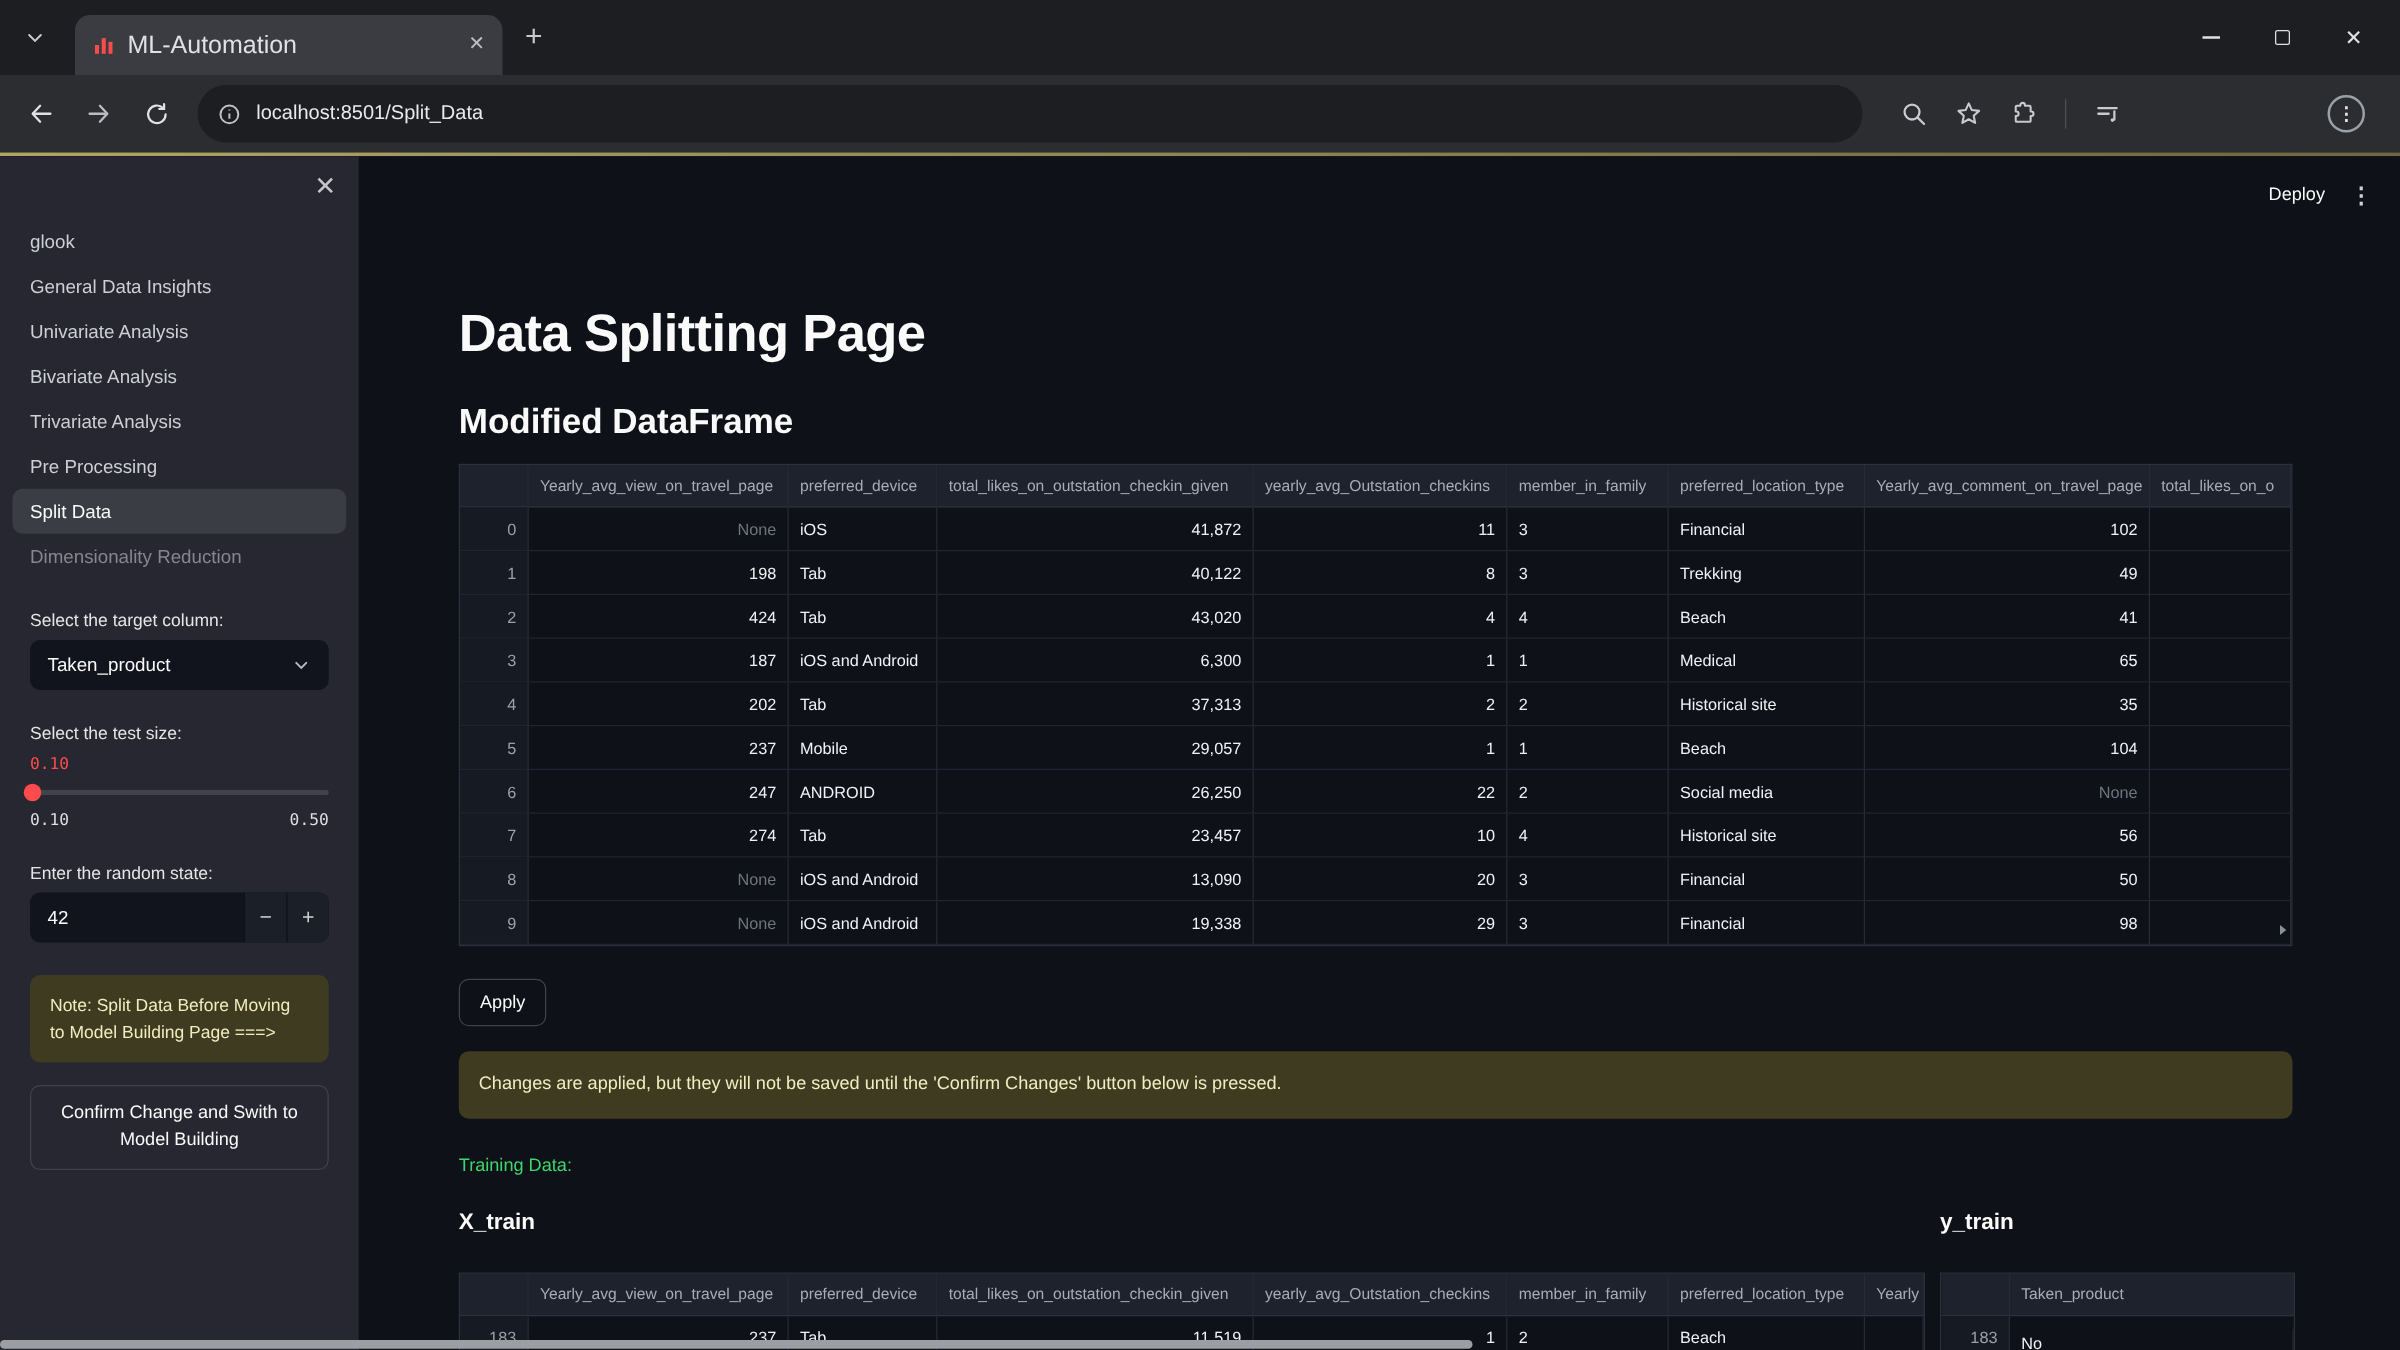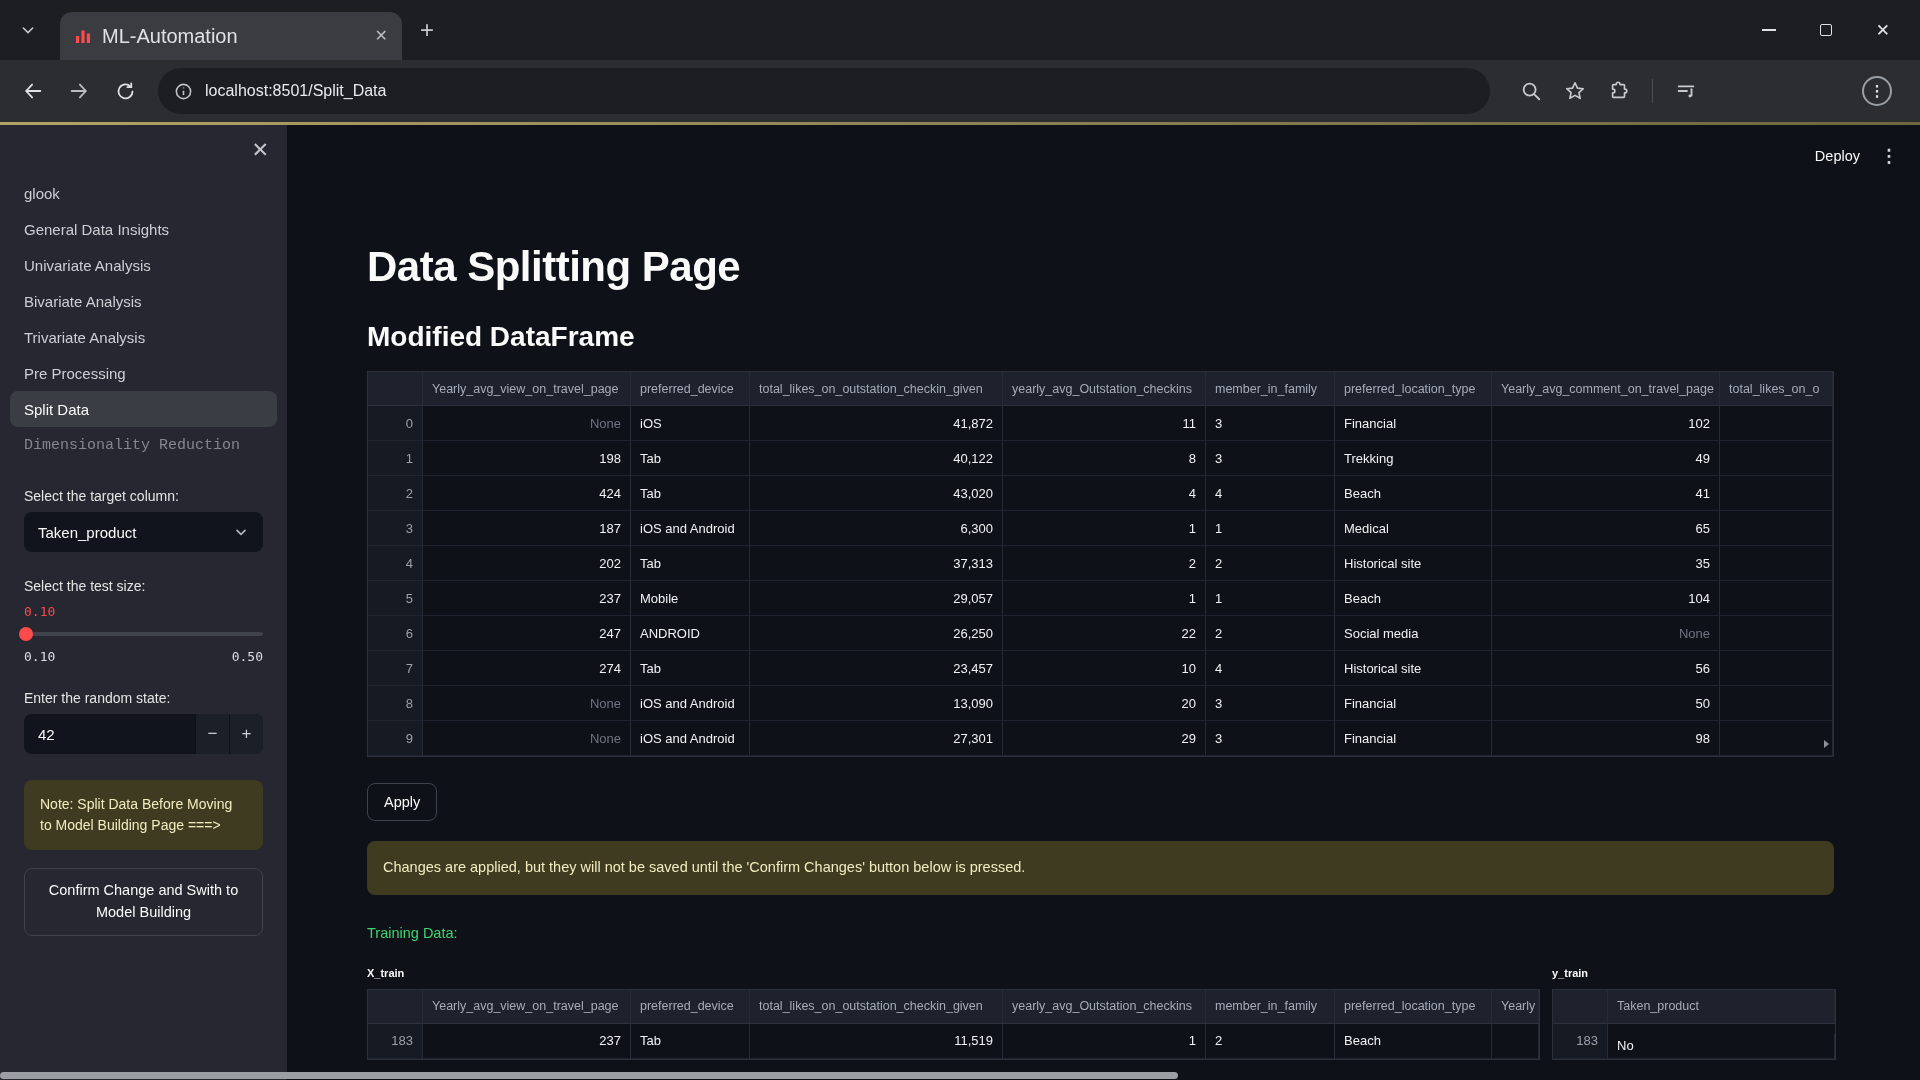--- a/index.html
+++ b/index.html
@@ -37,21 +37,21 @@
 
   
   .app { height:955px; display:flex; overflow:hidden; background:#0e1117; }
 
   
   .sidebar { width:287px; background:#262730; position:relative; flex:none; padding-top:50px; }
   .sb-close { position:absolute; top:14px; right:18px; color:#c3c6cb; font-size:21px; line-height:1; }
   .nav-item { height:36px; display:flex; align-items:center; padding:0 14px; margin:0 10px;
     border-radius:8px; color:#ccd0d5; font-size:15px; white-space:nowrap; }
   .nav-item.active { background:#3b3d45; color:#fafafa; }
-  .nav-item.dim { color:#84878e;font-family:Liberation Mono, monospace; }
+  .nav-item.dim { color:#84878e; }
   .widgets { padding:0 24px; }
   .w-label { margin:25px 0 8px; font-size:14px; color:#e5e5e5; }
   .selectbox { height:40px; background:#11141c; border-radius:8px; display:flex;
     align-items:center; padding:0 14px; }
   .selectbox .val { flex:1; color:#fafafa; font-size:15px; }
   .slider-val { font-family:"DejaVu Sans Mono",monospace; font-size:13px; color:#ff4b4b; margin-top:10px; }
   .slider { position:relative; height:14px; margin-top:8px; }
   .slider .track { position:absolute; top:5px; left:0; right:0; height:4px; background:#41434c; border-radius:2px; }
   .slider .thumb { position:absolute; top:0; left:-5px; width:14px; height:14px;
     background:#ff4b4b; border-radius:50%; }
@@ -97,21 +97,21 @@
   .scroll-hint { position:absolute; bottom:8px; right:4px; width:0; height:0;
     border-top:4px solid transparent; border-bottom:4px solid transparent;
     border-left:5px solid #8b919c; }
 
   .apply-btn { margin-top:26px; display:inline-flex; align-items:center; height:38px;
     padding:0 16px; border:1px solid #3f424c; border-radius:8px; color:#fafafa;
     font-size:14.5px; background:transparent; }
   .main-warning { margin-top:20px; width:1467px; font-size:14.5px; padding:16px; }
   .training-label { margin-top:30px; color:#3dd56d; font-size:14.5px; }
   .bottom-row { margin-top:26px; display:flex; gap:12px; }
-  .bt-col-label { font-size:11px; font-weight:700; color:#fafafa; margin-bottom:10px; }
+  .bt-col-label { font-size:18px; font-weight:700; color:#fafafa; margin-bottom:30px; }
 
   .hscroll-thumb { position:absolute; left:0; bottom:1px; width:1178px; height:7px;
     background:#9b9ea3; border-radius:4px; z-index:50; }
 </style>
 <title>ML-Automation</title></head>
 <body>
 
 <div class="tabstrip">
   <div class="tab-search">
     <svg width="16" height="16" viewBox="0 0 24 24" fill="none" stroke="#c8cbd0" stroke-width="2.4" stroke-linecap="round">
@@ -352,21 +352,21 @@
             <div class="tcell al-right" style="width: 203px;">20</div>
             <div class="tcell al-left" style="width: 129px;">3</div>
             <div class="tcell al-left" style="width: 157px;">Financial</div>
             <div class="tcell al-right" style="width: 228px;">50</div>
             <div class="tcell al-right" style="width: 113px;"></div>
           </div>
           <div class="trow">
             <div class="tcell al-right idx" style="width: 55px;">9</div>
             <div class="tcell al-right none" style="width: 208px;">None</div>
             <div class="tcell al-left" style="width: 119px;">iOS and Android</div>
-            <div class="tcell al-right" style="width: 253px;">27,301</div>
+            <div class="tcell al-right" style="width: 253px;">19,338</div>
             <div class="tcell al-right" style="width: 203px;">29</div>
             <div class="tcell al-left" style="width: 129px;">3</div>
             <div class="tcell al-left" style="width: 157px;">Financial</div>
             <div class="tcell al-right" style="width: 228px;">98</div>
             <div class="tcell al-right" style="width: 113px;"></div>
           </div>
           <div class="scroll-hint"></div>
         </div>
 
       <div class="apply-btn">Apply</div>

